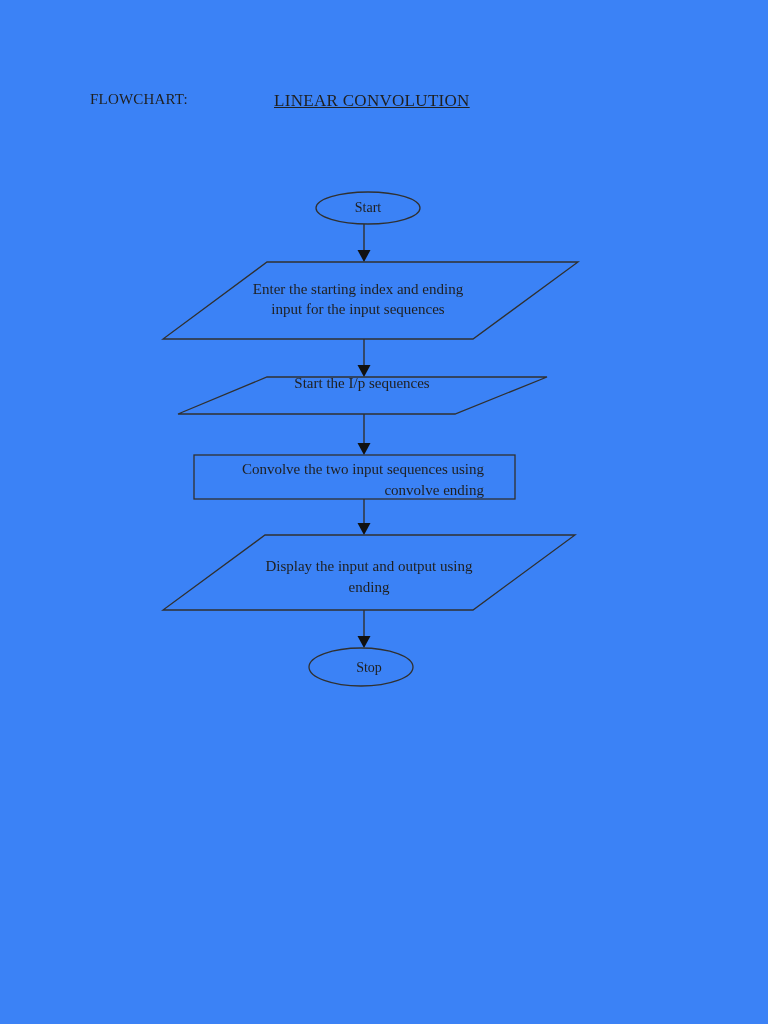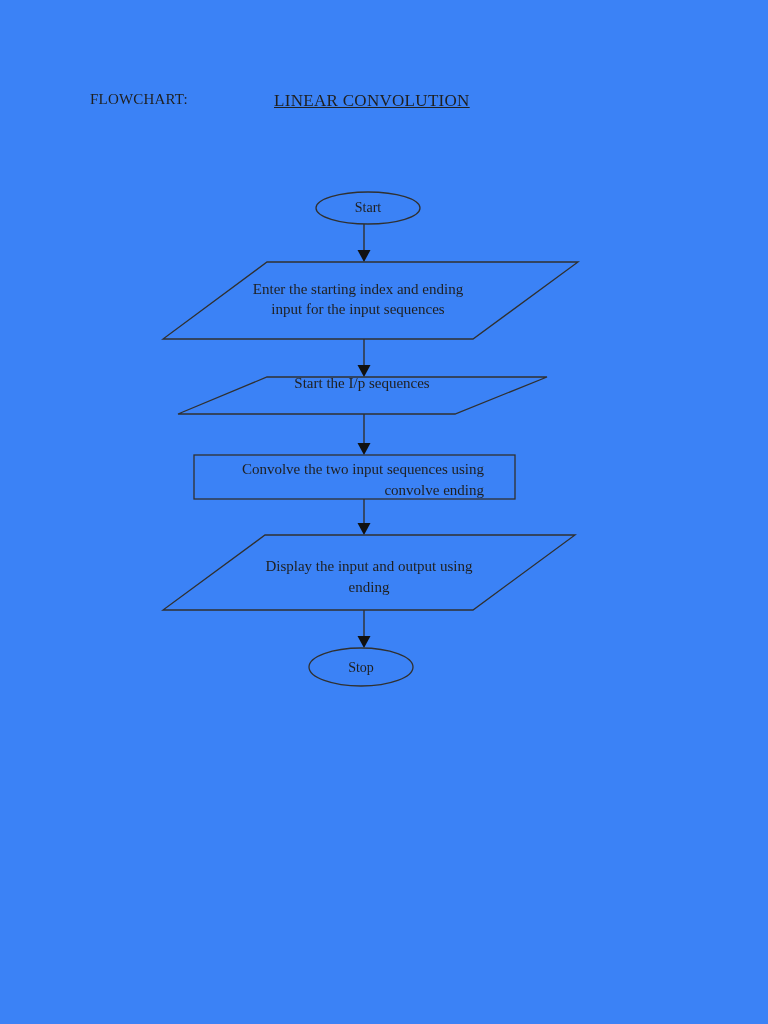--- a/index.html
+++ b/index.html
@@ -112,15 +112,15 @@
   <div class="node-label" style="left:224px; top:459px; width:260px; line-height:21px;text-align:right;">
     <div>Convolve the two input sequences using</div>
     <div>convolve ending</div>
   </div>
 
   <div class="node-label" style="left:239px; top:556px; width:260px; line-height:21px;text-align:center;">
     <div>Display the input and output using</div>
     <div>ending</div>
   </div>
 
-  <div class="node-label terminator-label" style="left:311px; top:660px; width:100px;">Stop</div>
+  <div class="node-label terminator-label" style="left:311px; top:660px; width:100px;padding-left:8px;">Stop</div>
 
 </div>
 
 </body></html>

